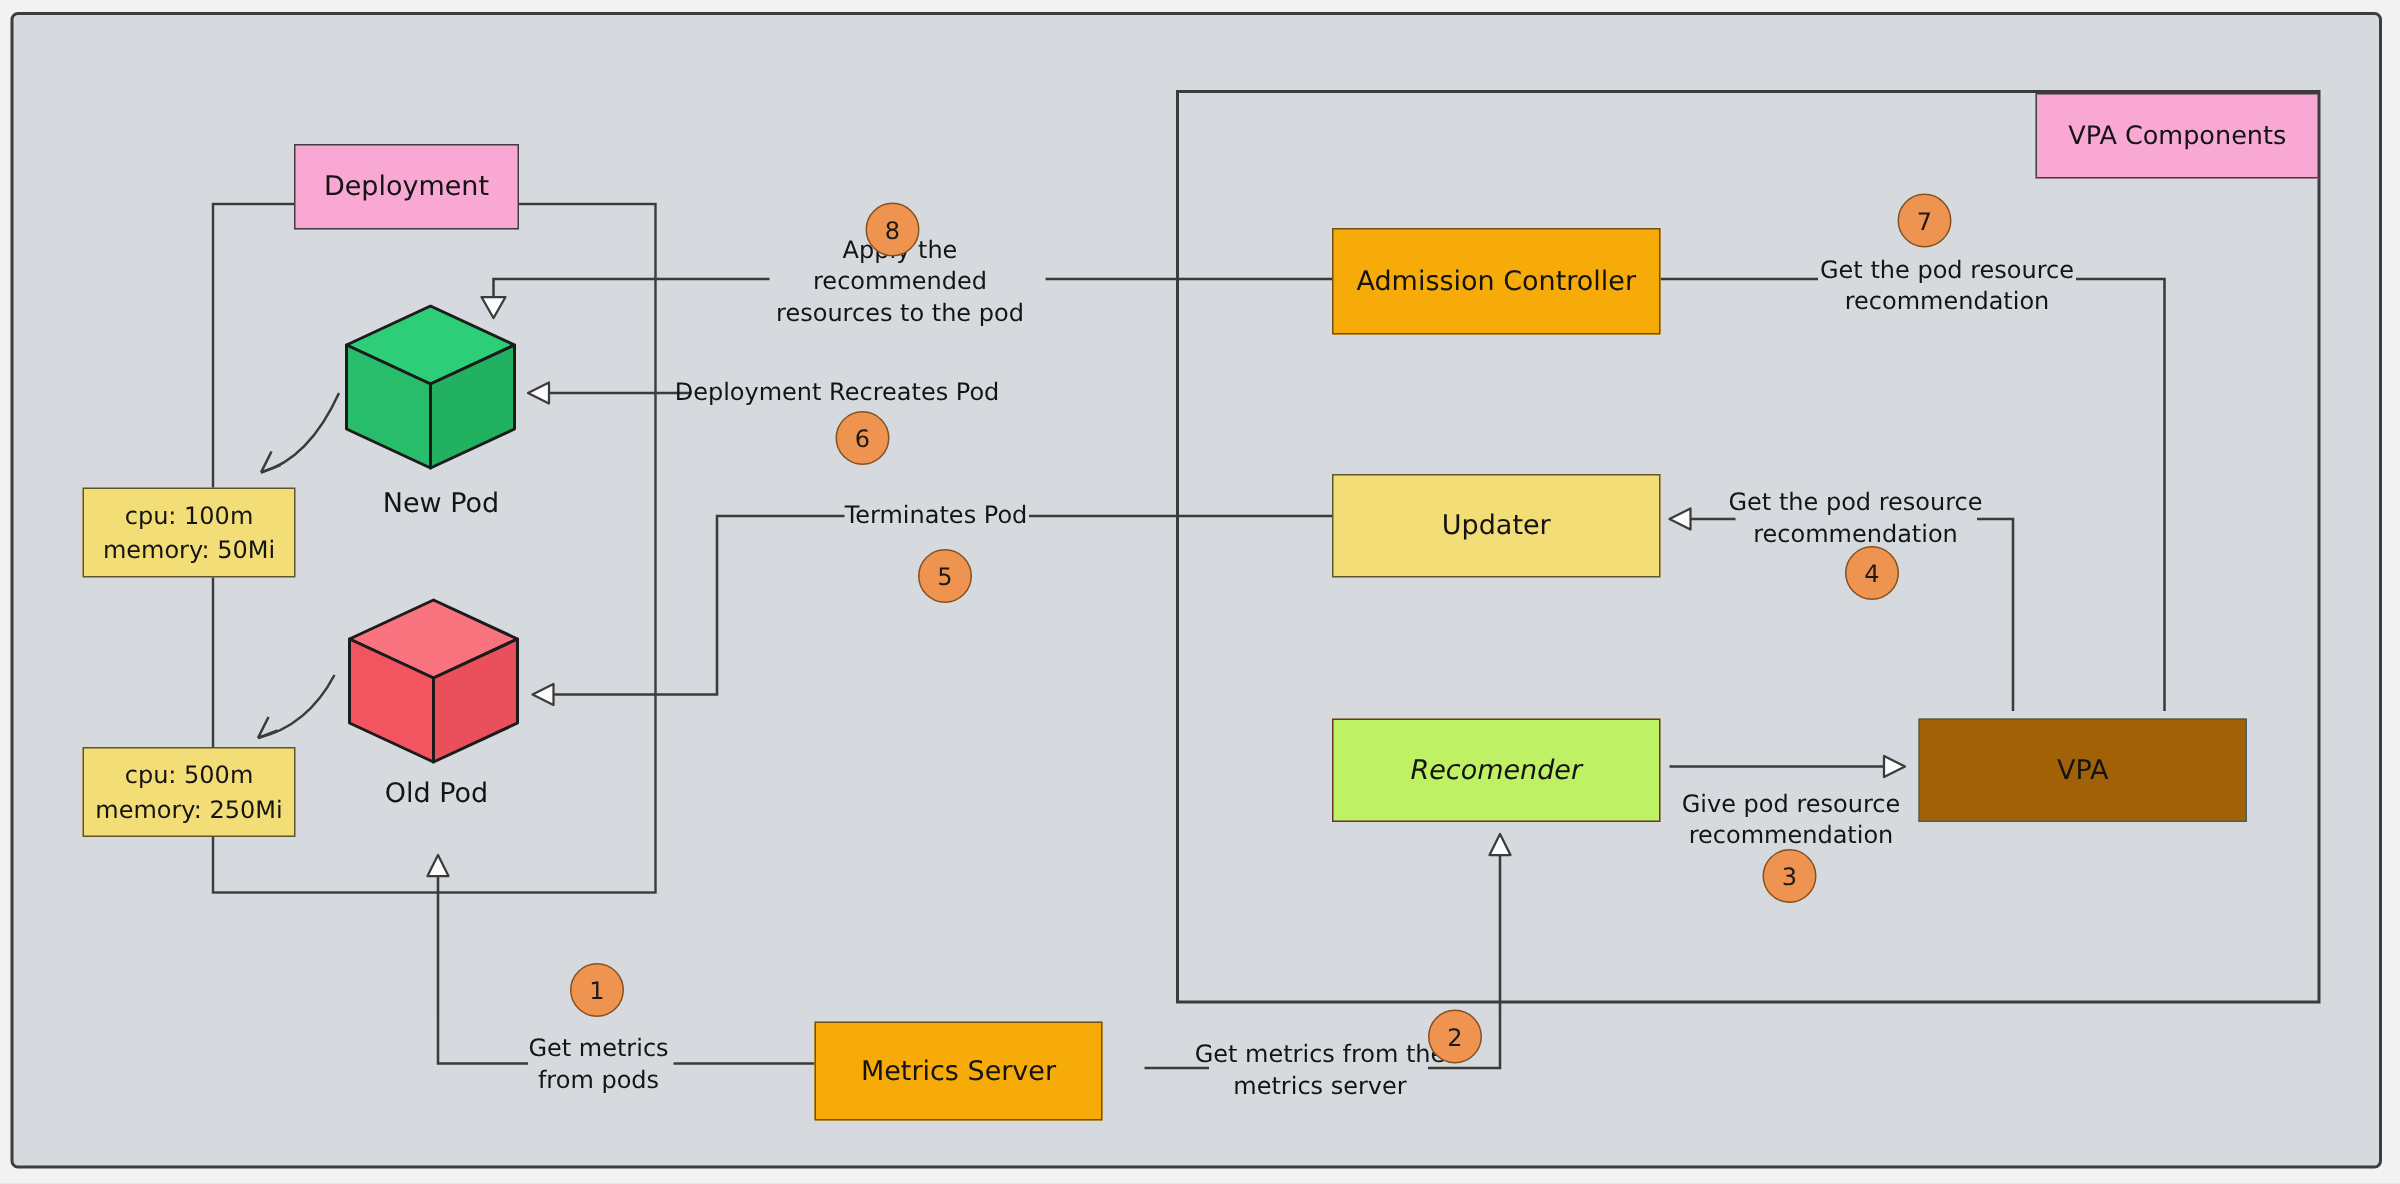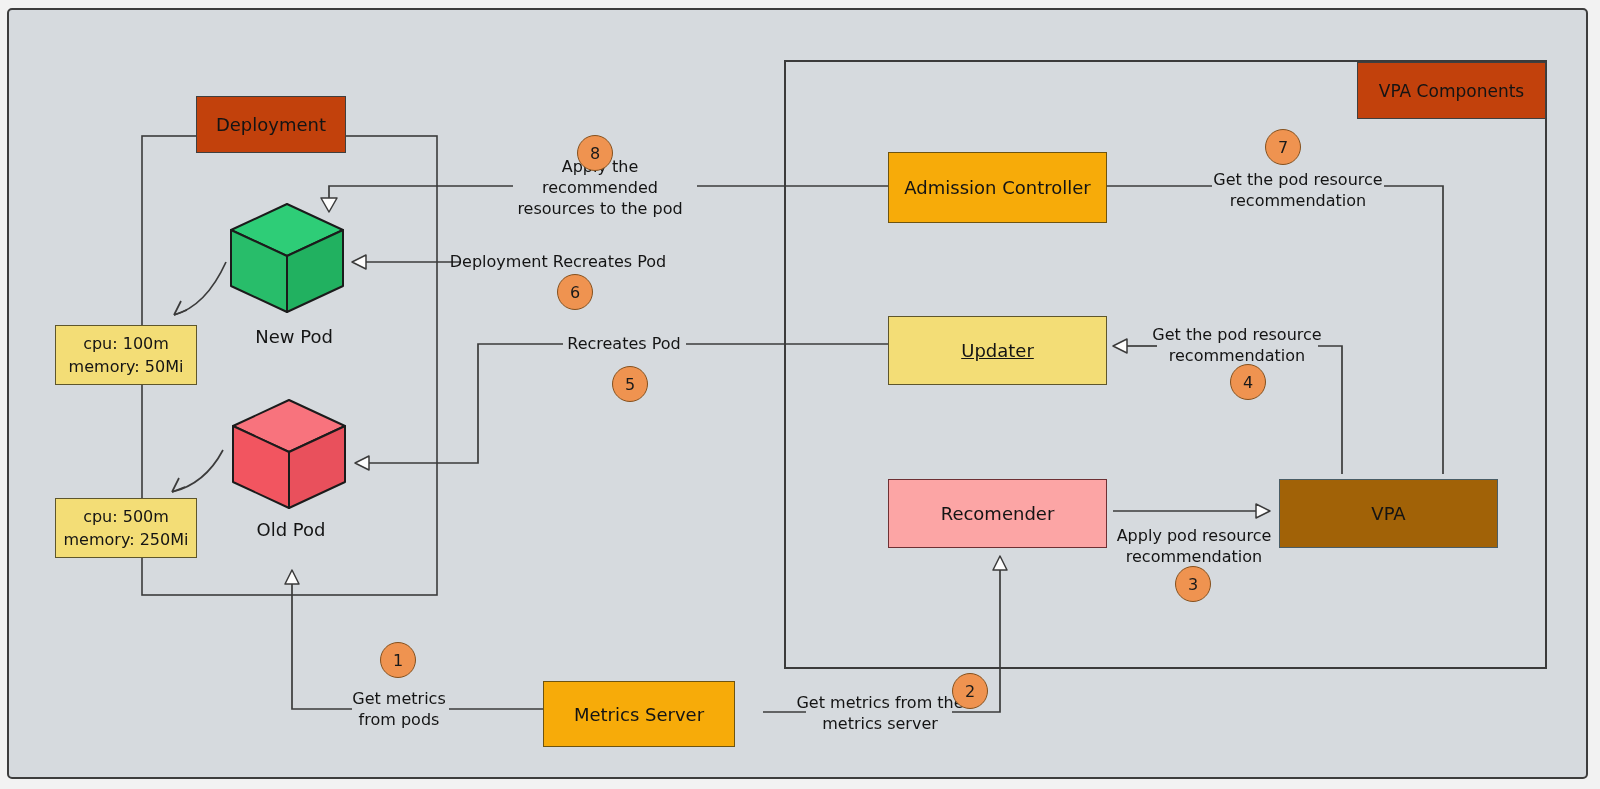--- a/index.html
+++ b/index.html
@@ -13,24 +13,24 @@
   .canvas{
     position:absolute;left:7px;top:8px;width:1581px;height:771px;
     box-sizing:border-box;border:2.5px solid #3d3d3d;border-radius:5px;
     background:#d6dade;
   }
   svg.layer{position:absolute;left:0;top:0;pointer-events:none;}
   .node{
     position:absolute;box-sizing:border-box;display:flex;align-items:center;justify-content:center;
     text-align:center;font-size:18px;border:1.6px solid #3f3f3f;
   }
-  .mint{background:#c2410c;}
-  .yellow{background:#f3dd76;border-color:#5e562c;text-decoration:underline;}
+  .mint{background:#f9a8d4;}
+  .yellow{background:#f3dd76;border-color:#5e562c;}
   .orange{background:#f7ab09;border-color:#6e5410;}
-  .redbox{background:#fca5a5;border-color:#6e3034;}
+  .redbox{background:#bef264;border-color:#6e3034;font-style:italic;}
   .blue{background:#a16207;border-color:#4a5d66;}
   .res-box{
     position:absolute;box-sizing:border-box;background:#f3dd76;border:1.6px solid #5e562c;
     display:flex;flex-direction:column;align-items:center;justify-content:center;
     font-size:16px;line-height:1.45;text-align:right;
   }
   .pod-label{
     position:absolute;transform:translate(-50%,-50%);font-size:18px;white-space:nowrap;
   }
   .step-label{
@@ -138,23 +138,23 @@
   <span>cpu: 100m</span>
   <span>memory: 50Mi</span>
 </div>
 <div class="res-box" style="left:55px;top:498px;width:142px;height:60px">
   <span>cpu: 500m</span>
   <span>memory: 250Mi</span>
 </div>
 
 <div class="step-label" style="left:399px;top:710px;width:120px">Get metrics from pods</div>
 <div class="step-label" style="left:880px;top:714px;width:170px">Get metrics from the metrics server</div>
-<div class="step-label" style="left:1194px;top:547px;width:170px">Apply pod resource recommendation</div>
+<div class="step-label" style="left:1194px;top:547px;width:170px">Give pod resource recommendation</div>
 <div class="step-label" style="left:1237px;top:346px;width:172px">Get the pod resource recommendation</div>
-<div class="step-label nowrap" style="left:624px;top:344px">Recreates Pod</div>
+<div class="step-label nowrap" style="left:624px;top:344px">Terminates Pod</div>
 <div class="step-label nowrap" style="left:558px;top:262px">Deployment Recreates Pod</div>
 <div class="step-label" style="left:1298px;top:191px;width:180px">Get the pod resource recommendation</div>
 <div class="step-label" style="left:600px;top:188px;width:196px">Apply the recommended resources to the pod</div>
 
 <div class="step-num" style="left:398px;top:660px">1</div>
 <div class="step-num" style="left:970px;top:691px">2</div>
 <div class="step-num" style="left:1193px;top:584px">3</div>
 <div class="step-num" style="left:1248px;top:382px">4</div>
 <div class="step-num" style="left:630px;top:384px">5</div>
 <div class="step-num" style="left:575px;top:292px">6</div>

